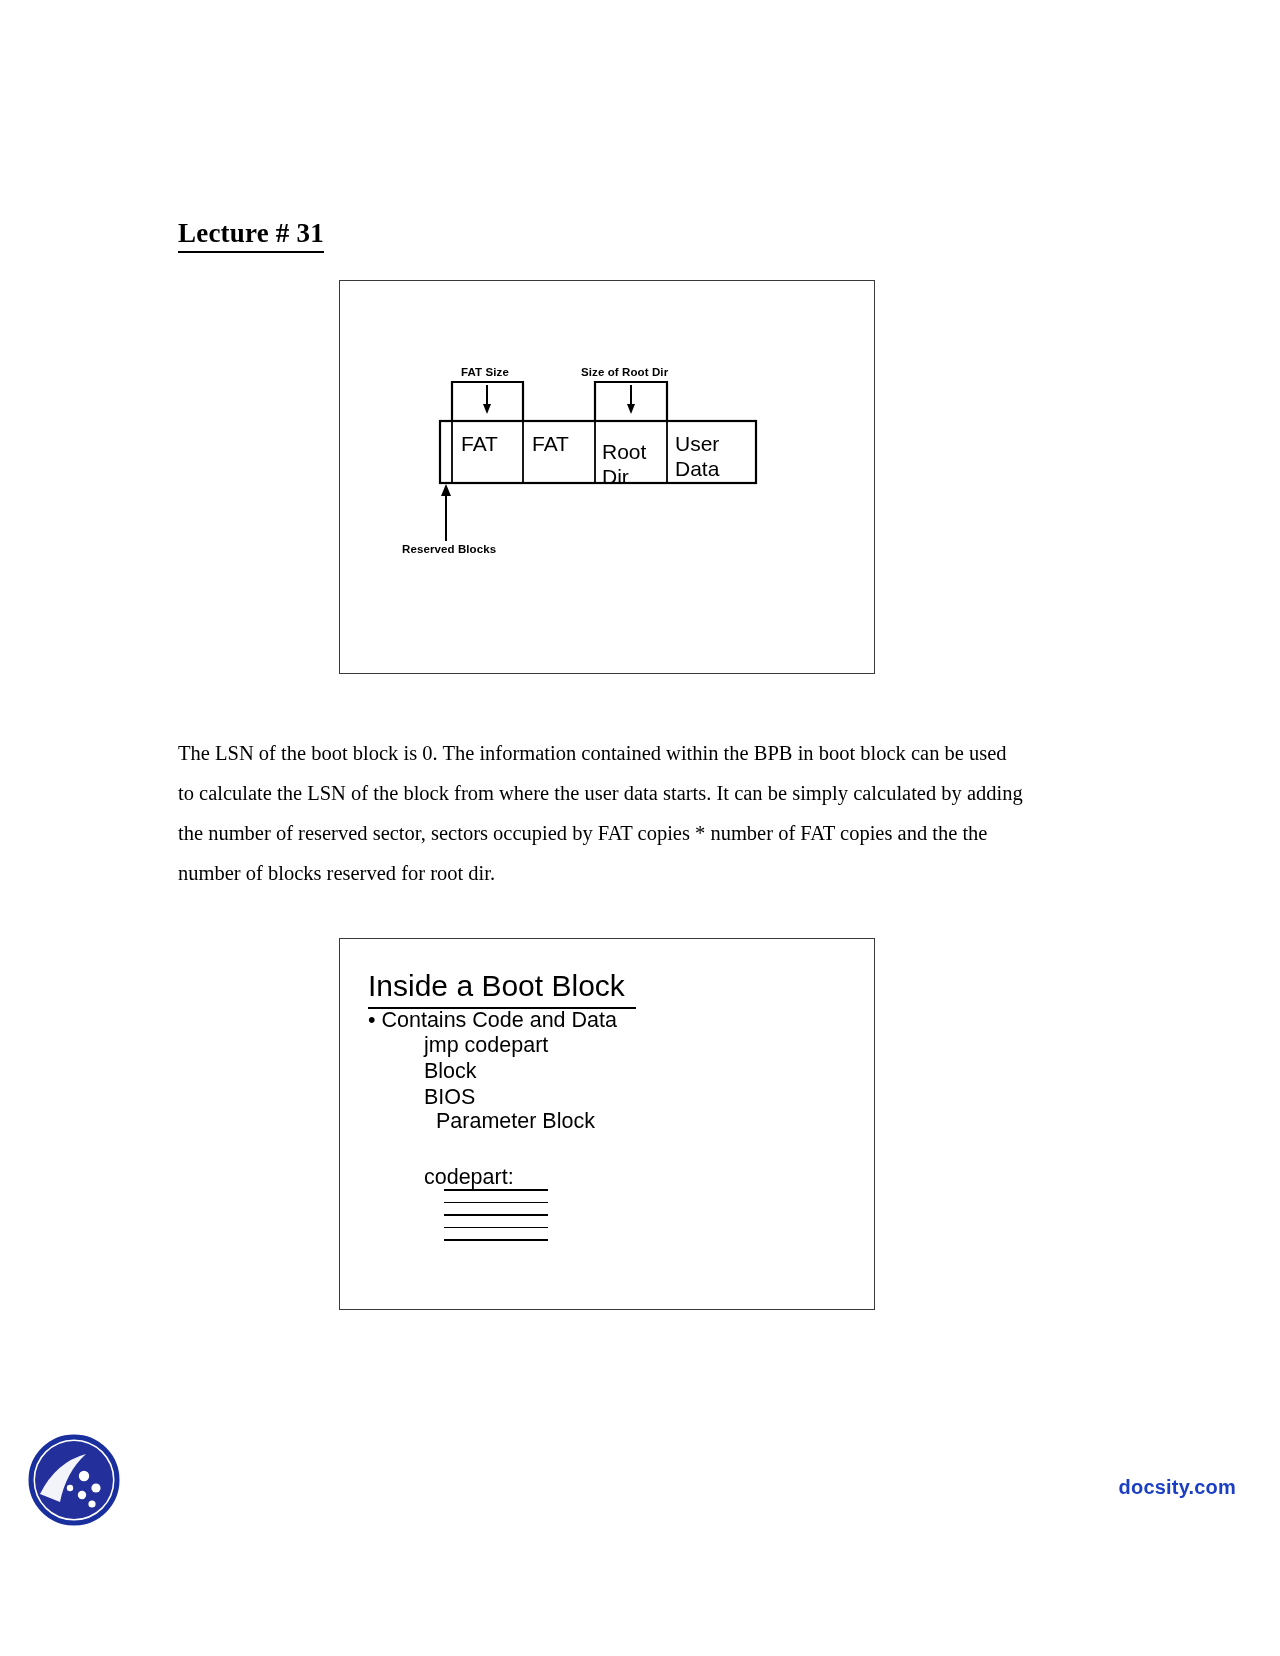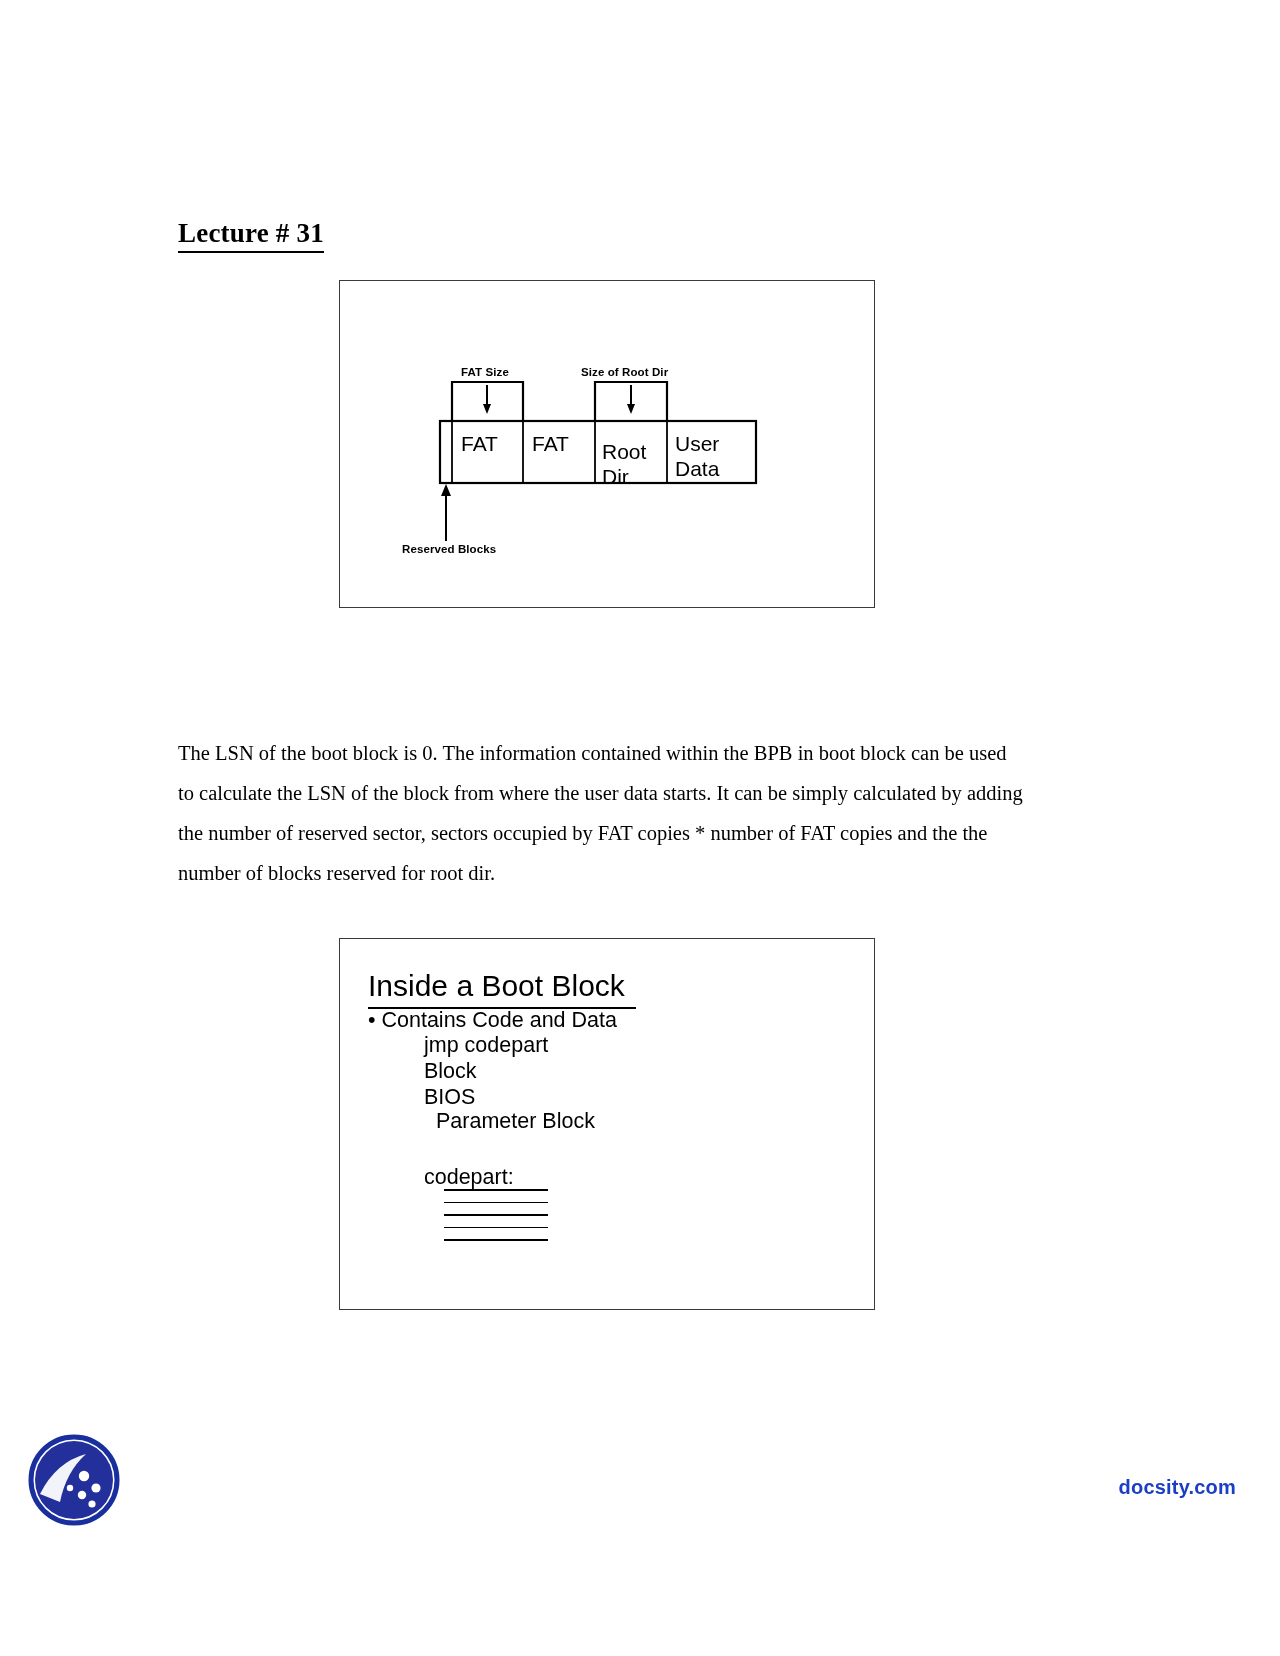--- a/index.html
+++ b/index.html
@@ -32,21 +32,21 @@
     white-space: nowrap;
     margin-top: 36px;
   }
 
   
   .slide-one {
     position: absolute;
     left: 339px;
     top: 280px;
     width: 536px;
-    height: 328px;
+    height: 394px;
     border: 1.5px solid #3a3a3a;
     background: #ffffff;
     box-sizing: border-box;
   }
 
   .fat-diagram {
     position: absolute;
     left: 0;
     top: 0;
     width: 536px;

